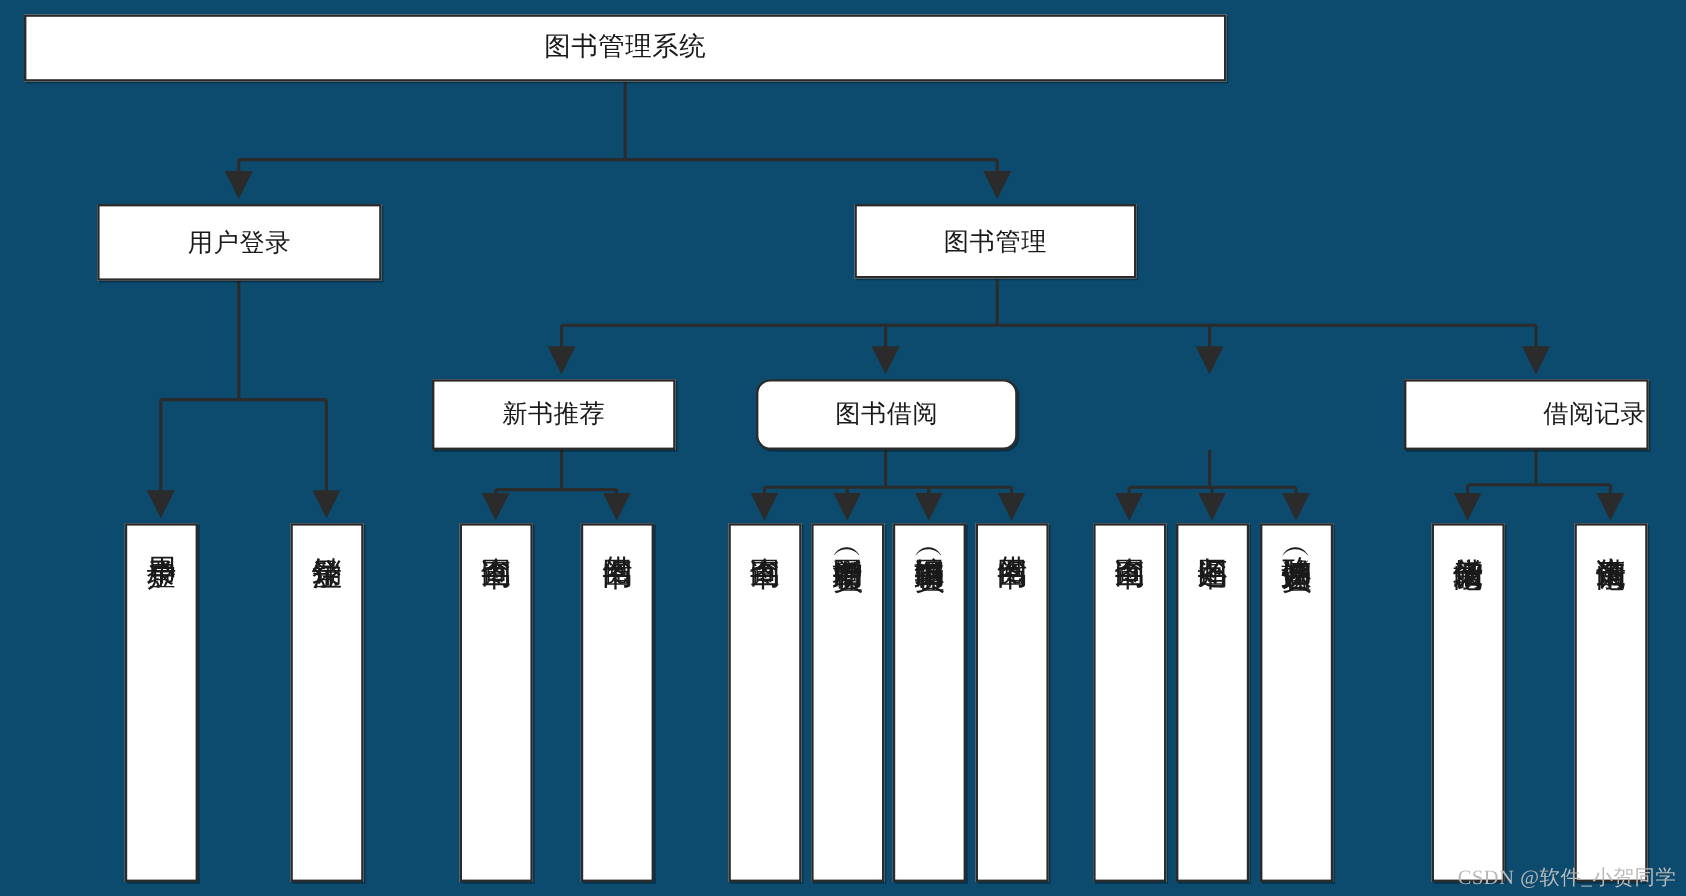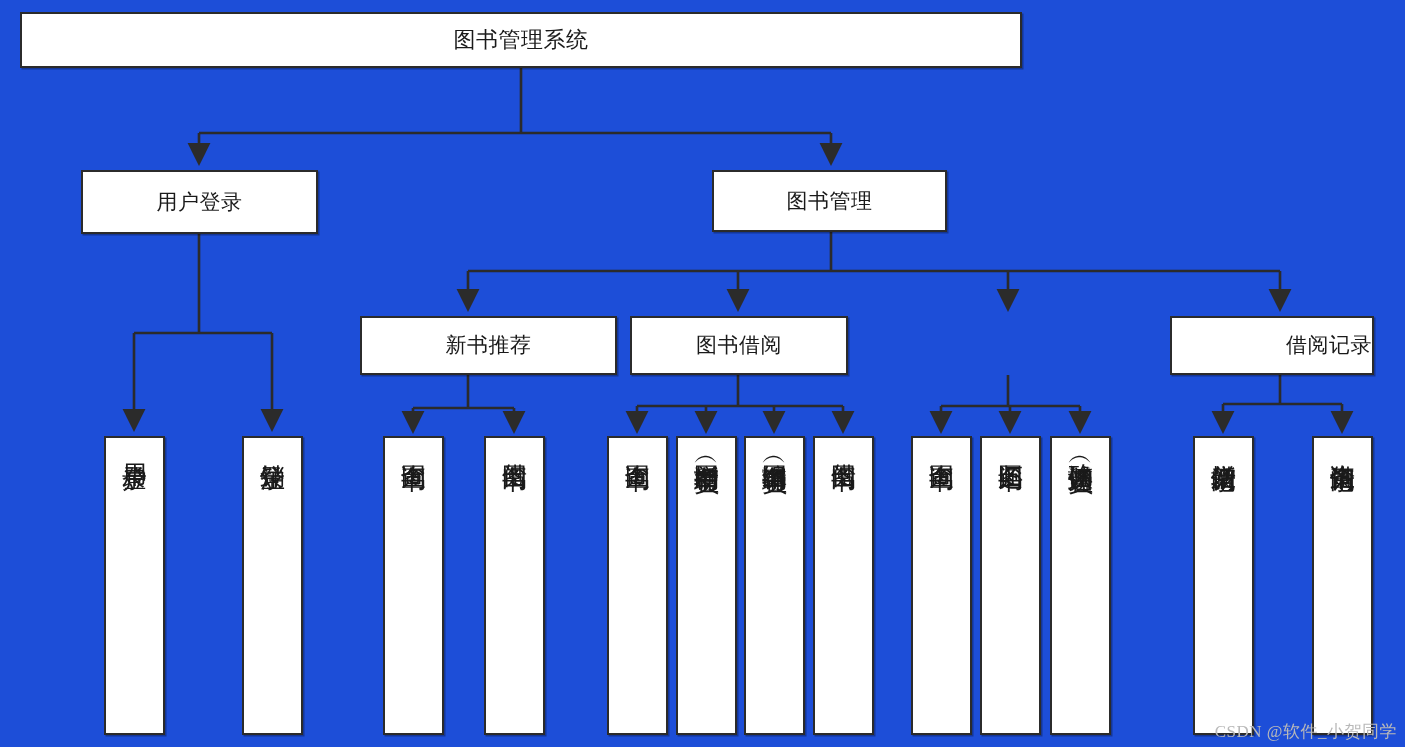--- a/index.html
+++ b/index.html
@@ -7,21 +7,21 @@
     padding: 0;
     background: #ffffff;
   }
   body {
     font-family: "DejaVu Sans", "Liberation Sans", sans-serif;
   }
   #canvas {
     position: relative;
     width: 1405px;
     height: 747px;
-    background: #1d4ed8;
+    background: #0c4a6e;
     overflow: hidden;
   }
   svg#edges {
     position: absolute;
     left: 0;
     top: 0;
     width: 1405px;
     height: 747px;
     pointer-events: none;
   }
@@ -133,24 +133,24 @@
     <span class="lbl">图书管理系统</span>
   </div>
 
   <div class="node horiz" style="left:81px; top:170px; width:237px; height:64px;">
     <span class="lbl">用户登录</span>
   </div>
   <div class="node horiz" style="left:712px; top:170px; width:235px; height:62px;">
     <span class="lbl">图书管理</span>
   </div>
 
-  <div class="node horiz" style="left:360px; top:316px; width:257px; height:59px;">
+  <div class="node horiz" style="left:360px; top:316px; width:203px; height:59px;">
     <span class="lbl">新书推荐</span>
   </div>
-  <div class="node horiz" style="left:630px; top:316px; width:218px; height:59px;">
+  <div class="node horiz" style="left:630px; top:316px; width:218px; height:59px;border-radius:12px;">
     <span class="lbl">图书借阅</span>
   </div>
   <div class="node horiz" style="left:1170px; top:316px; width:204px; height:59px;justify-content:flex-end;">
     <span class="lbl">借阅记录</span>
   </div>
 
   <div class="node vert" style="left:104px; top:436px; width:61px; height:299px;">
     <span class="lbl">用户登录</span>
   </div>
   <div class="node vert" style="left:242px; top:436px; width:61px; height:299px;">

